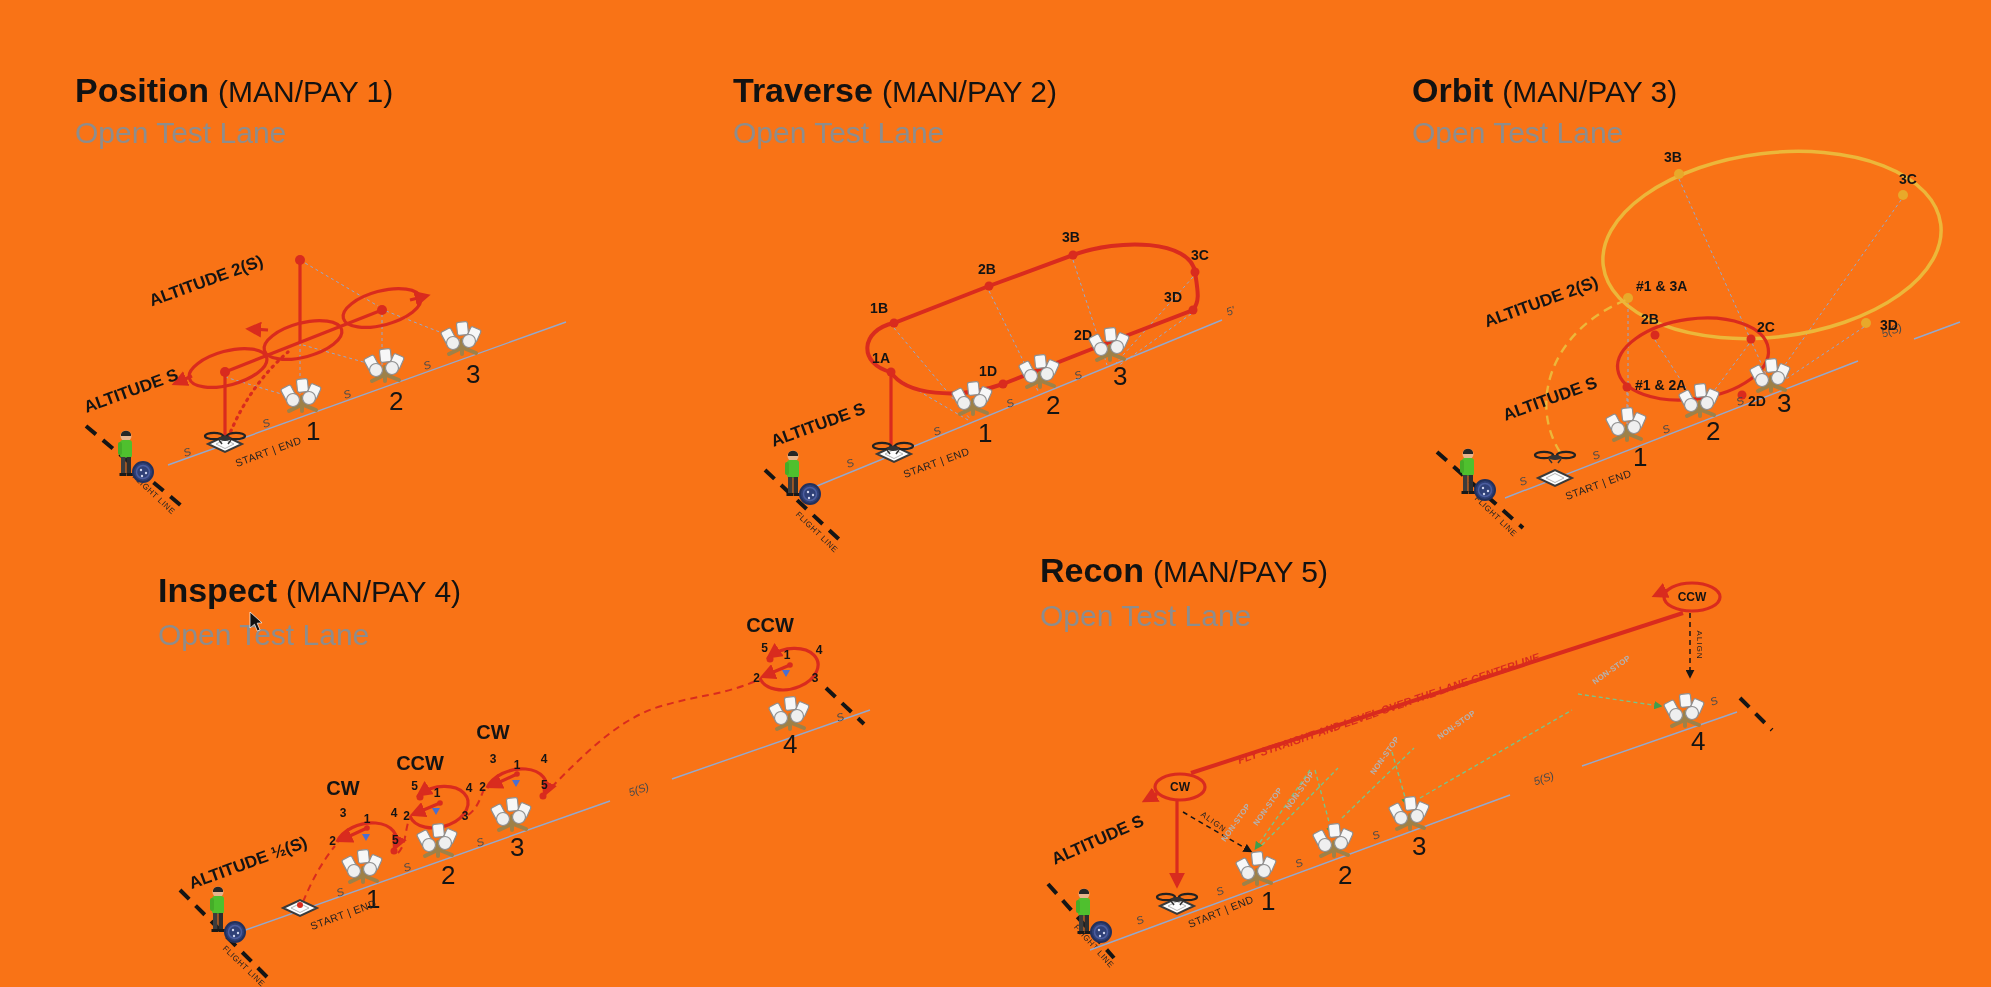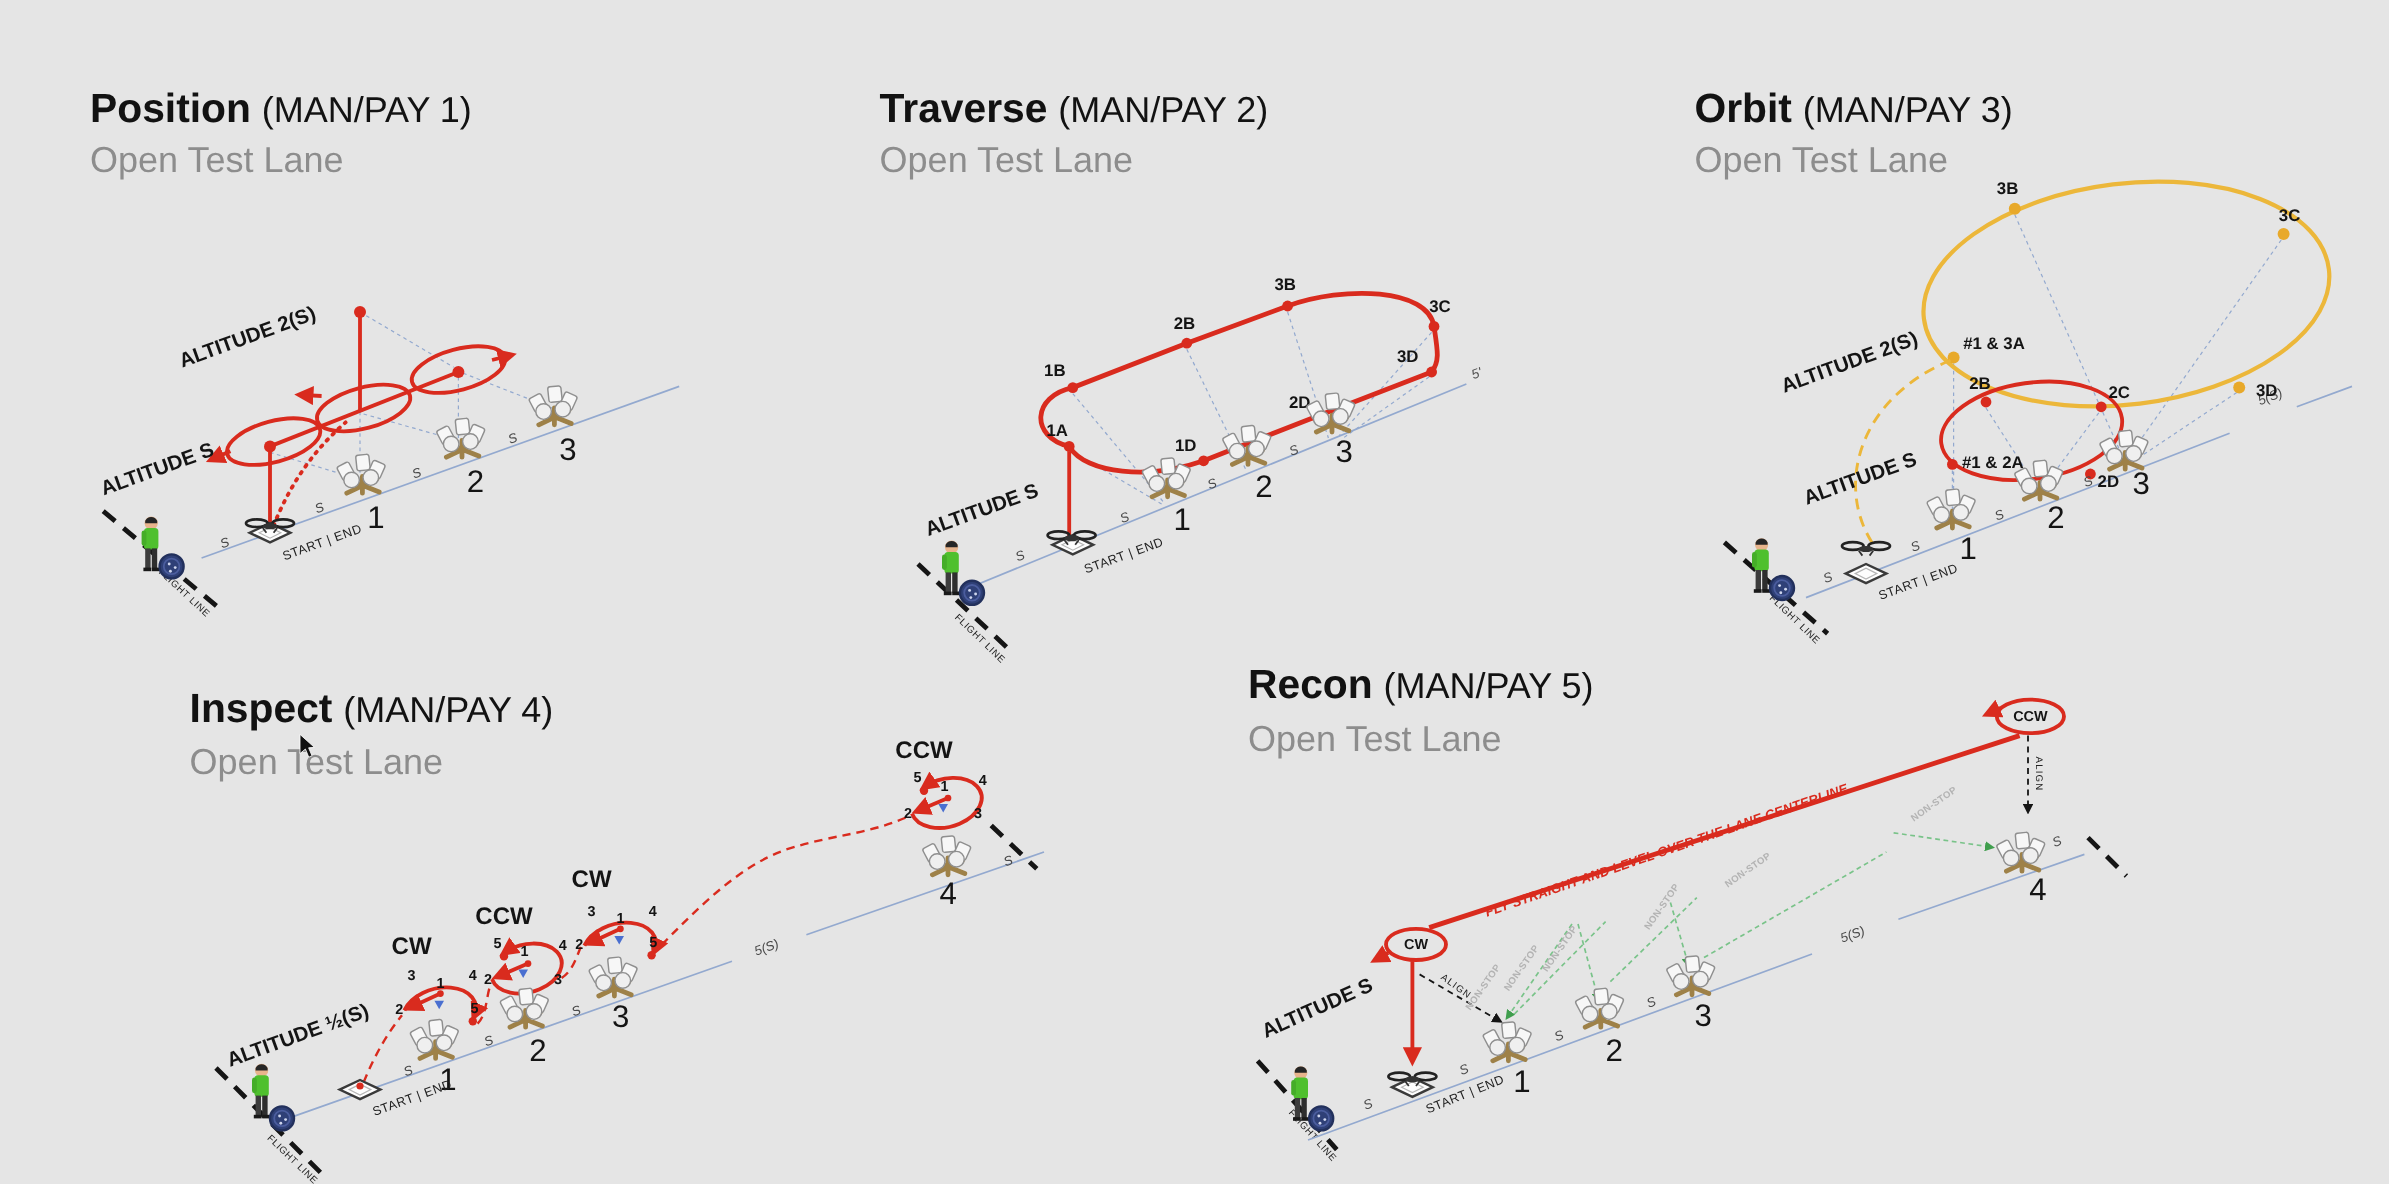--- a/index.html
+++ b/index.html
@@ -1,16 +1,16 @@
 <!DOCTYPE html>
 <html><head>
 <meta charset="utf-8">
 <style>
   html,body{margin:0;padding:0;background:#fff;}
-  .canvas{position:relative;width:1991px;height:987px;background:#e5e5e5;overflow:hidden;}
+  .canvas{position:relative;width:1991px;height:987px;background:#f97316;overflow:hidden;}
   svg{position:absolute;left:0;top:0;}
   text{font-family:"Liberation Sans","DejaVu Sans",sans-serif;}
   .h1{font-size:34px;font-weight:700;fill:#121212;}
   .h1t{font-size:30px;font-weight:400;fill:#121212;}
   .sub{font-size:30px;font-weight:400;fill:#8d8d8d;}
   .alt{font-size:17px;font-weight:600;fill:#141414;}
   .wp{font-size:14px;font-weight:600;fill:#141414;}
   .tnum{font-size:26px;font-weight:400;fill:#141414;}
   .slab{font-size:11px;font-style:italic;fill:#4a4a4a;}
   .se{font-size:10.5px;fill:#222;letter-spacing:.5px;}

